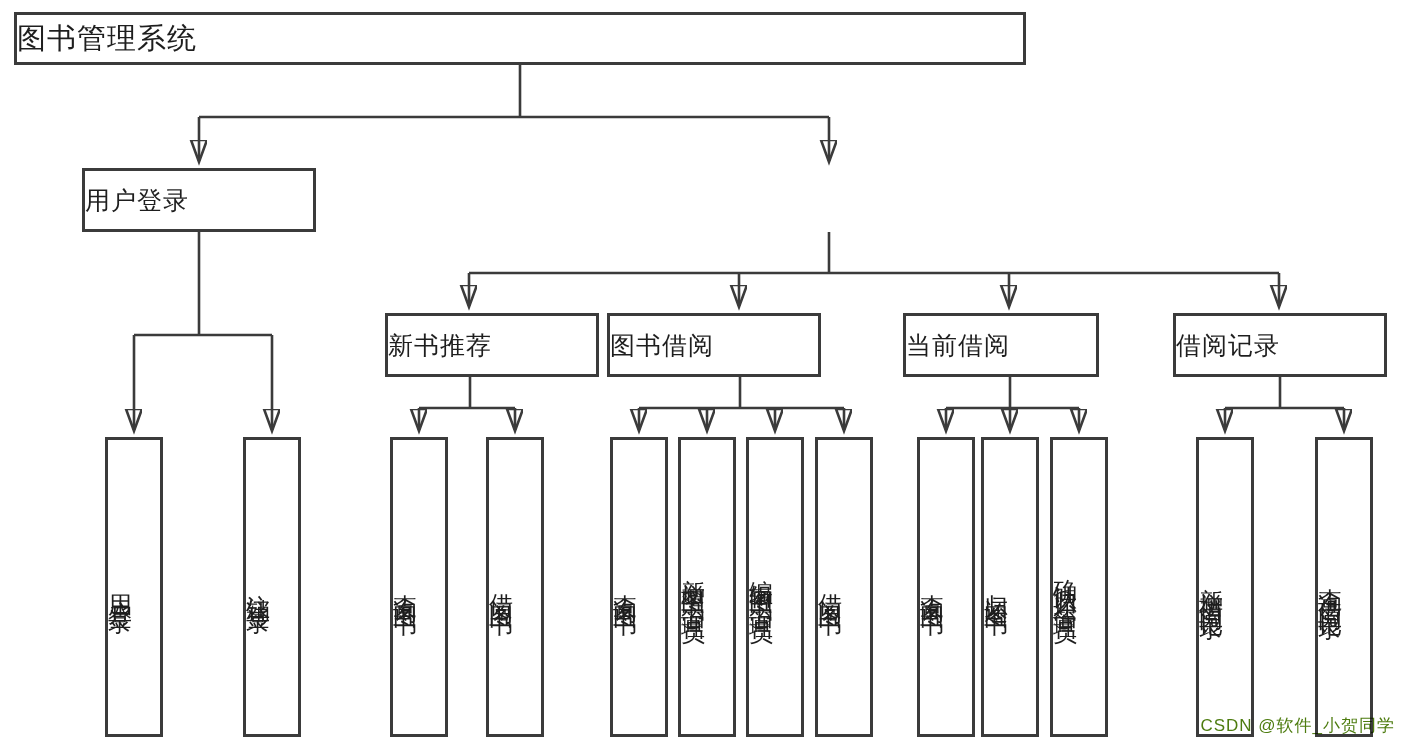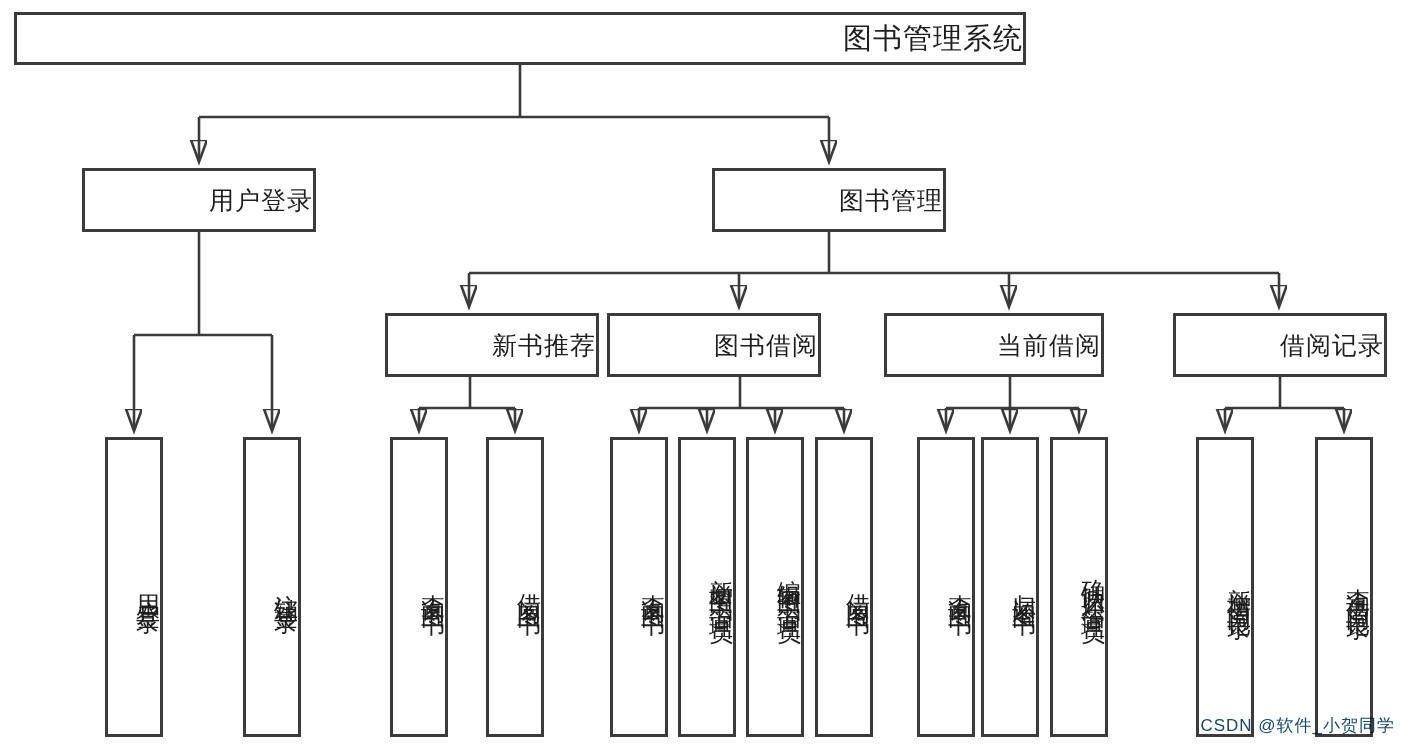--- a/index.html
+++ b/index.html
@@ -10,21 +10,21 @@
     font-family:"Liberation Sans","DejaVu Sans",sans-serif;
     overflow:hidden;
   }
   .connectors{position:absolute;left:0;top:0;z-index:1;}
   .connectors path{stroke:#3b3b3b;stroke-width:2.6;fill:none;}
   .node{
     position:absolute;
     box-sizing:border-box;
     border:3px solid #3b3b3b;
     background:#ffffff;
-    display:flex;align-items:center;justify-content:flex-end;
+    display:flex;align-items:center;justify-content:flex-start;
     z-index:2;
     color:#1e1e1e;
   }
   .hlbl{
     font-size:25px;
     letter-spacing:1px;
     white-space:nowrap;
     color:#1e1e1e;
   }
   .root .hlbl{font-size:29px;}
@@ -34,21 +34,21 @@
     font-size:24px;
     letter-spacing:6px;
     line-height:1;
     color:#1e1e1e;
     white-space:nowrap;
   }
   .watermark{
     position:absolute;
     right:10px;top:714px;
     font-size:17px;
-    color:#0c4a6e;
+    color:#4d7c0f;
     letter-spacing:1px;
     z-index:5;
     mix-blend-mode:multiply;
     white-space:nowrap;
   }
 </style>
 </head>
 <body>
 
 <div class="canvas">
@@ -101,31 +101,28 @@
     <path d="M1344,408 V430" marker-end="url(#arw)"></path>
   </svg>
 
   <div class="node root" style="left:14px;top:12px;width:1012px;height:53px">
     <span class="hlbl">图书管理系统</span>
   </div>
 
   <div class="node" style="left:82px;top:168px;width:234px;height:64px">
     <span class="hlbl">用户登录</span>
   </div>
-  <div class="node" style="left:712px;top:168px;width:234px;height:64px">
-    <span class="hlbl">图书管理</span>
-  </div>
 
   <div class="node" style="left:385px;top:313px;width:214px;height:64px">
     <span class="hlbl">新书推荐</span>
   </div>
   <div class="node" style="left:607px;top:313px;width:214px;height:64px">
     <span class="hlbl">图书借阅</span>
   </div>
-  <div class="node" style="left:884px;top:313px;width:220px;height:64px">
+  <div class="node" style="left:903px;top:313px;width:196px;height:64px">
     <span class="hlbl">当前借阅</span>
   </div>
   <div class="node" style="left:1173px;top:313px;width:214px;height:64px">
     <span class="hlbl">借阅记录</span>
   </div>
 
   <div class="node" style="left:105px;top:437px;width:58px;height:300px">
     <span class="vlbl">用户登录</span>
   </div>
   <div class="node" style="left:243px;top:437px;width:58px;height:300px">

